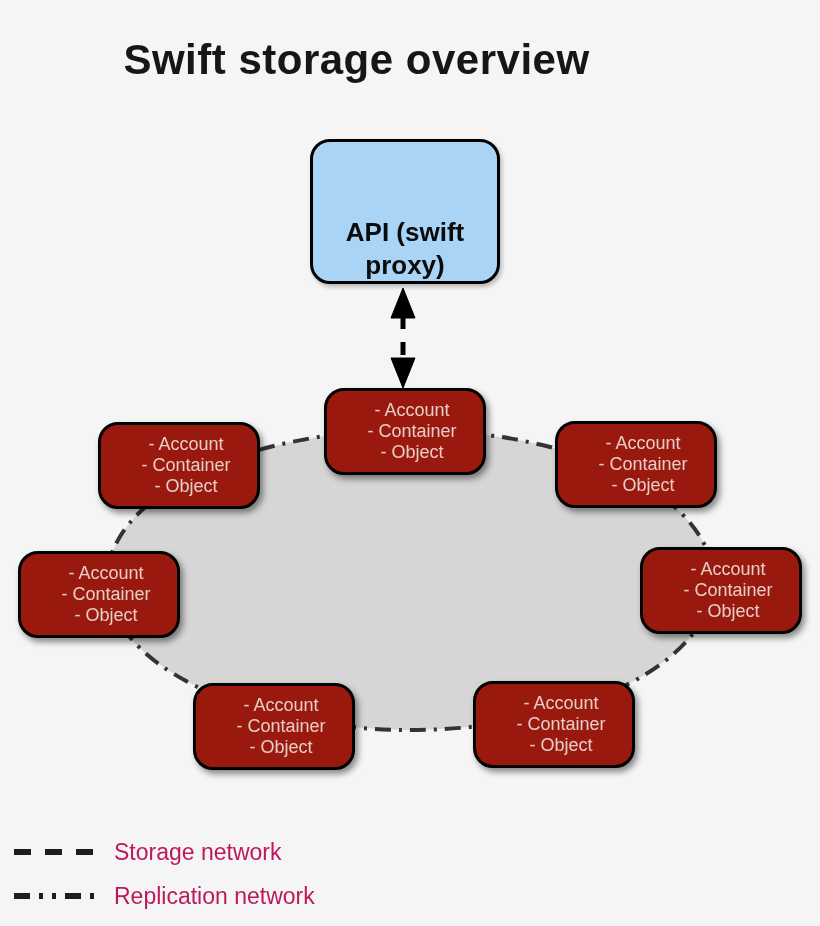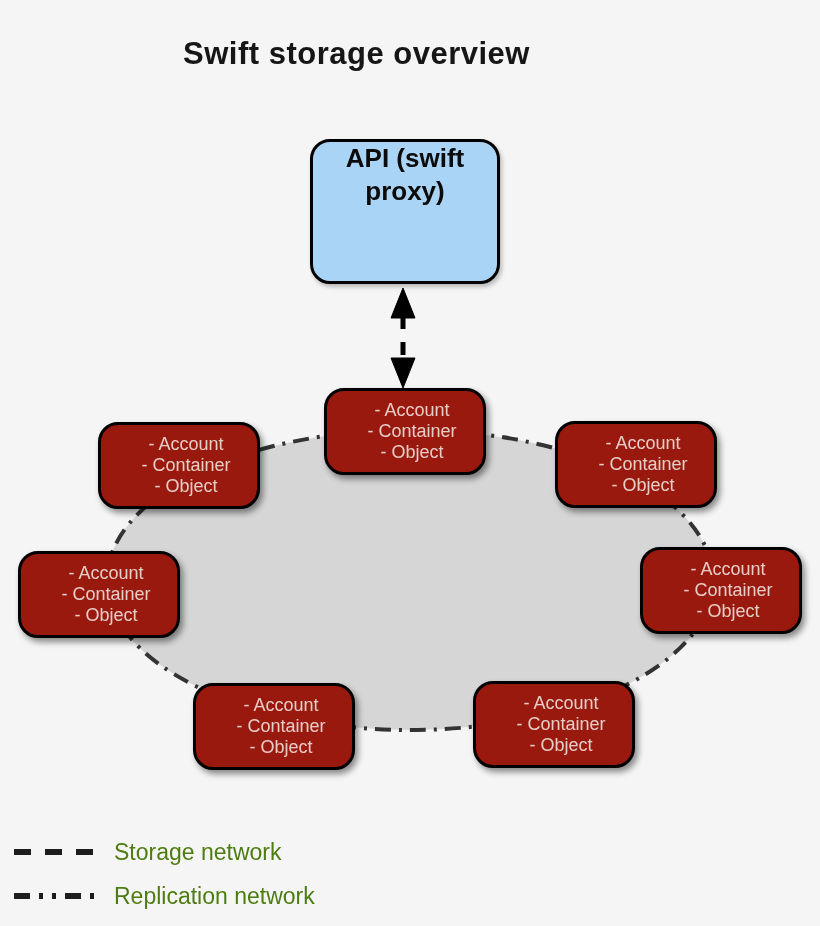--- a/index.html
+++ b/index.html
@@ -3,29 +3,29 @@
 <meta charset="utf-8">
 <style>
   html,body{margin:0;padding:0;}
   body{
     width:820px;height:926px;position:relative;overflow:hidden;
     background:var(--bg,#f5f5f5);
     font-family:"Liberation Sans", sans-serif;
   }
   .title{
     position:absolute;top:36px;left:0;width:713px;
-    text-align:center;font-size:31px;font-weight:bold;
+    text-align:center;font-size:42px;font-weight:bold;
     color:#161616;letter-spacing:.5px;
   }
   .api-box{
     position:absolute;left:310px;top:139px;width:190px;height:145px;
     background:var(--api-fill,#aad4f5);
     border:3px solid #000;border-radius:20px;
     box-sizing:border-box;
-    display:flex;align-items:flex-start;justify-content:center;
+    display:flex;align-items:flex-end;justify-content:center;
     text-align:center;font-size:26px;font-weight:bold;color:#0b0b0b;
     padding:0 26px;line-height:1.25;
     box-shadow:2px 3px 4px rgba(0,0,0,0.25);
   }
   .overlay-svg{position:absolute;left:0;top:0;pointer-events:none;}
   .node{
     position:absolute;width:162px;height:87px;
     background:var(--node-fill,#9a190f);
     border:3px solid #000;border-radius:20px;
     box-sizing:border-box;
@@ -39,21 +39,21 @@
   .node-1{left:324px;top:388px;}
   .node-2{left:98px; top:422px;}
   .node-3{left:555px;top:421px;}
   .node-4{left:18px; top:551px;}
   .node-5{left:640px;top:547px;}
   .node-6{left:193px;top:683px;}
   .node-7{left:473px;top:681px;}
   .legend{position:absolute;left:12px;top:830px;}
   .legend-row{display:flex;align-items:center;height:44px;}
   .legend-swatch{width:86px;margin-right:16px;flex:none;}
-  .legend-label{font-size:23px;color:#4d7c0f;}
+  .legend-label{font-size:23px;color:#be185d;}
 </style>
 </head>
 <body style="--bg: #f5f5f5; --node-fill: #9a190f; --node-text: #e6cdc6; --api-fill: #aad4f5;">
 
 <div class="title">Swift storage overview</div>
 
 <svg class="overlay-svg" width="820" height="926" viewBox="0 0 820 926">
   <ellipse cx="410" cy="580" rx="303" ry="150" fill="#d6d6d6" stroke="#333333" stroke-width="4" stroke-dasharray="16 8 3 8"></ellipse>
   <g stroke="#000" fill="#000">
     <line x1="403" y1="316" x2="403" y2="358" stroke-width="5" stroke-dasharray="13 13"></line>

